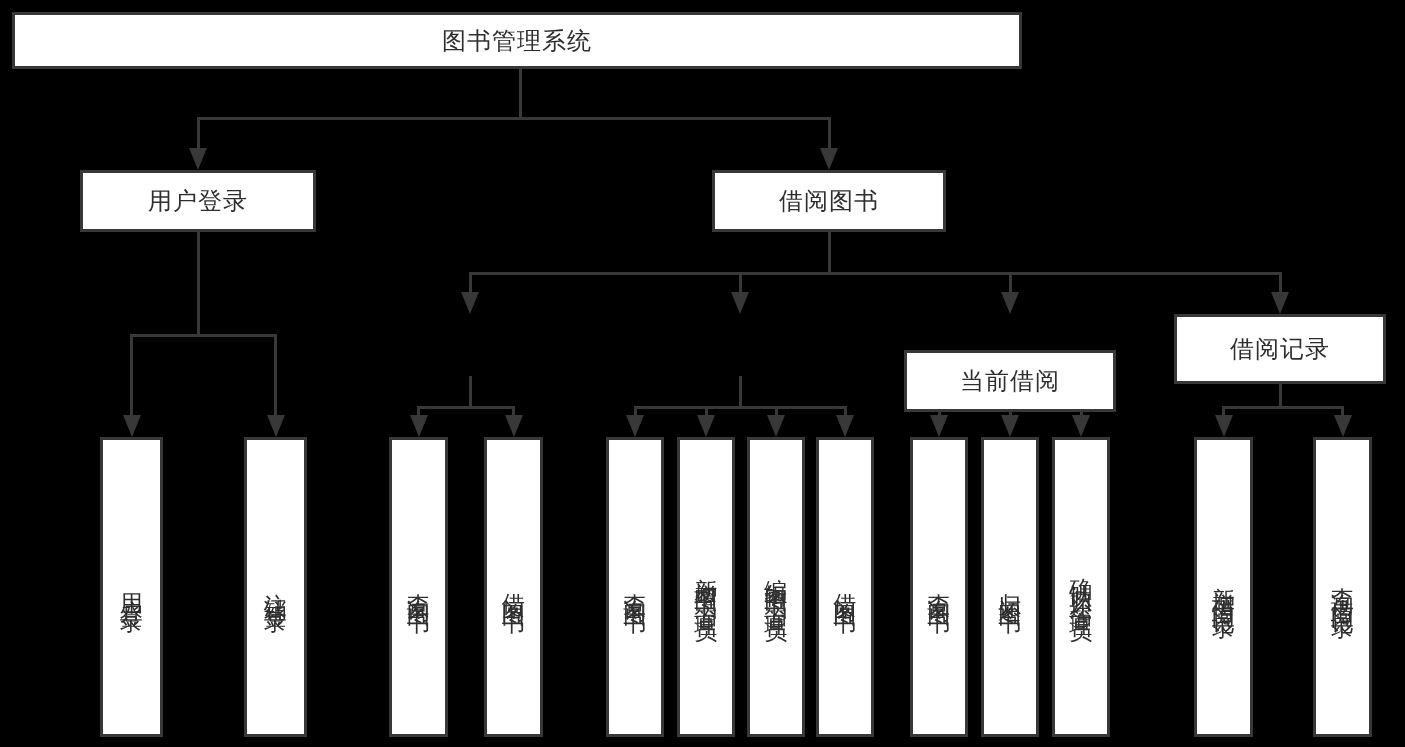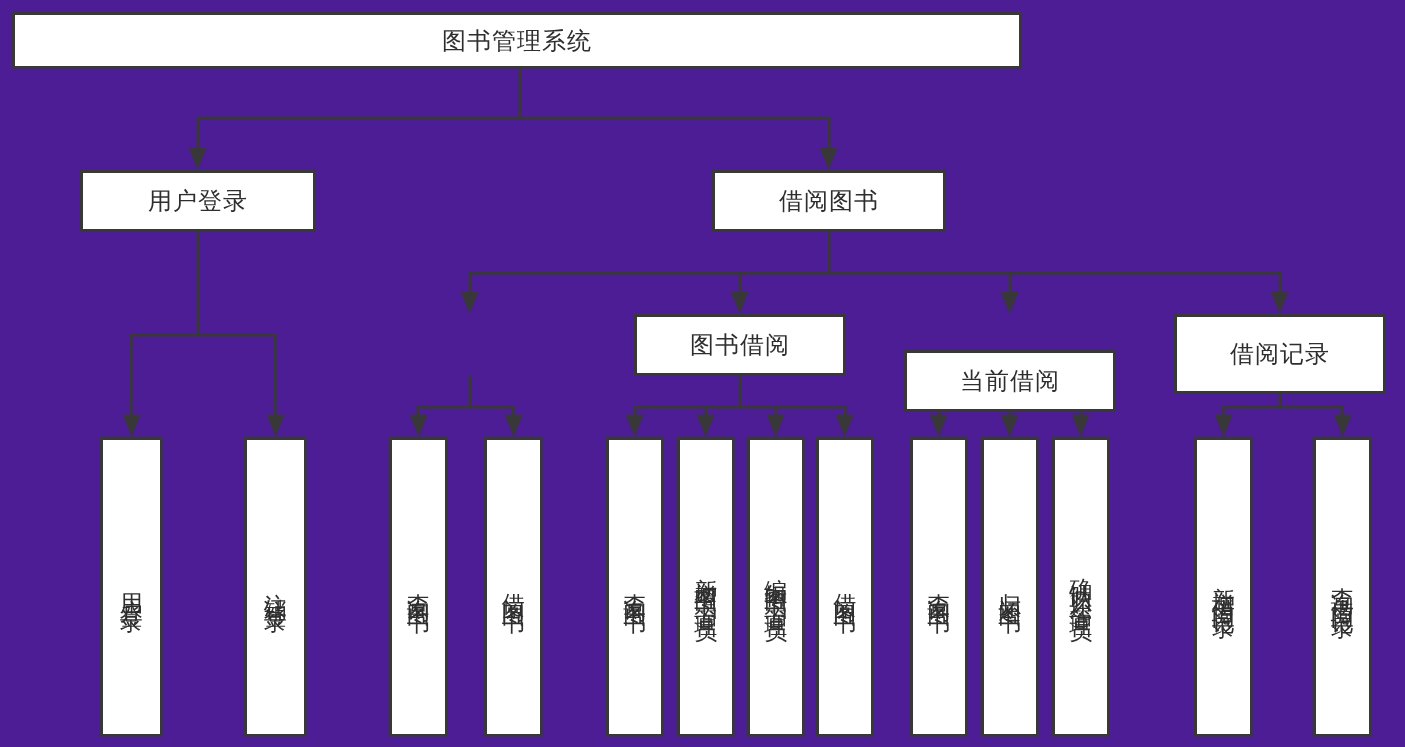--- a/index.html
+++ b/index.html
@@ -1,17 +1,17 @@
 <!DOCTYPE html>
 <html><head>
 <meta charset="utf-8">
 <style>
   html,body{margin:0;padding:0;background:#ffffff;}
   .stage{
-    position:relative;width:1405px;height:747px;background:#4c1d95;overflow:hidden;
+    position:relative;width:1405px;height:747px;background:#000000;overflow:hidden;
     font-family:"Liberation Sans","DejaVu Sans",sans-serif;color:#2e2e2e;
   }
   .node{
     position:absolute;box-sizing:border-box;border:3px solid #383838;background:#ffffff;
     display:flex;align-items:center;justify-content:center;z-index:2;
   }
   .node.h span{font-size:24px;letter-spacing:1px;white-space:nowrap;color:#2e2e2e;}
   .leaf{
     position:absolute;box-sizing:border-box;border:3px solid #383838;background:#ffffff;
     display:flex;align-items:center;justify-content:center;z-index:2;height:300px;top:437px;
@@ -42,27 +42,24 @@
     <span>图书管理系统</span>
   </div>
 
   <div class="node h" style="left:80px;top:170px;width:236px;height:62px;">
     <span>用户登录</span>
   </div>
   <div class="node h" style="left:712px;top:170px;width:234px;height:62px;">
     <span>借阅图书</span>
   </div>
 
-  <div class="node h" style="left:634px;top:314px;width:212px;height:62px;">
-    <span>图书借阅</span>
-  </div>
   <div class="node h" style="left:904px;top:314px;width:212px;height:62px;margin-top:36px;">
     <span>当前借阅</span>
   </div>
-  <div class="node h" style="left:1174px;top:314px;width:212px;height:80px;">
+  <div class="node h" style="left:1174px;top:314px;width:212px;height:70px;">
     <span>借阅记录</span>
   </div>
 
   <div class="leaf" style="left:100px;width:63px;">
     <span>用户登录</span>
   </div>
   <div class="leaf" style="left:244px;width:63px;">
     <span>注销登录</span>
   </div>
 

